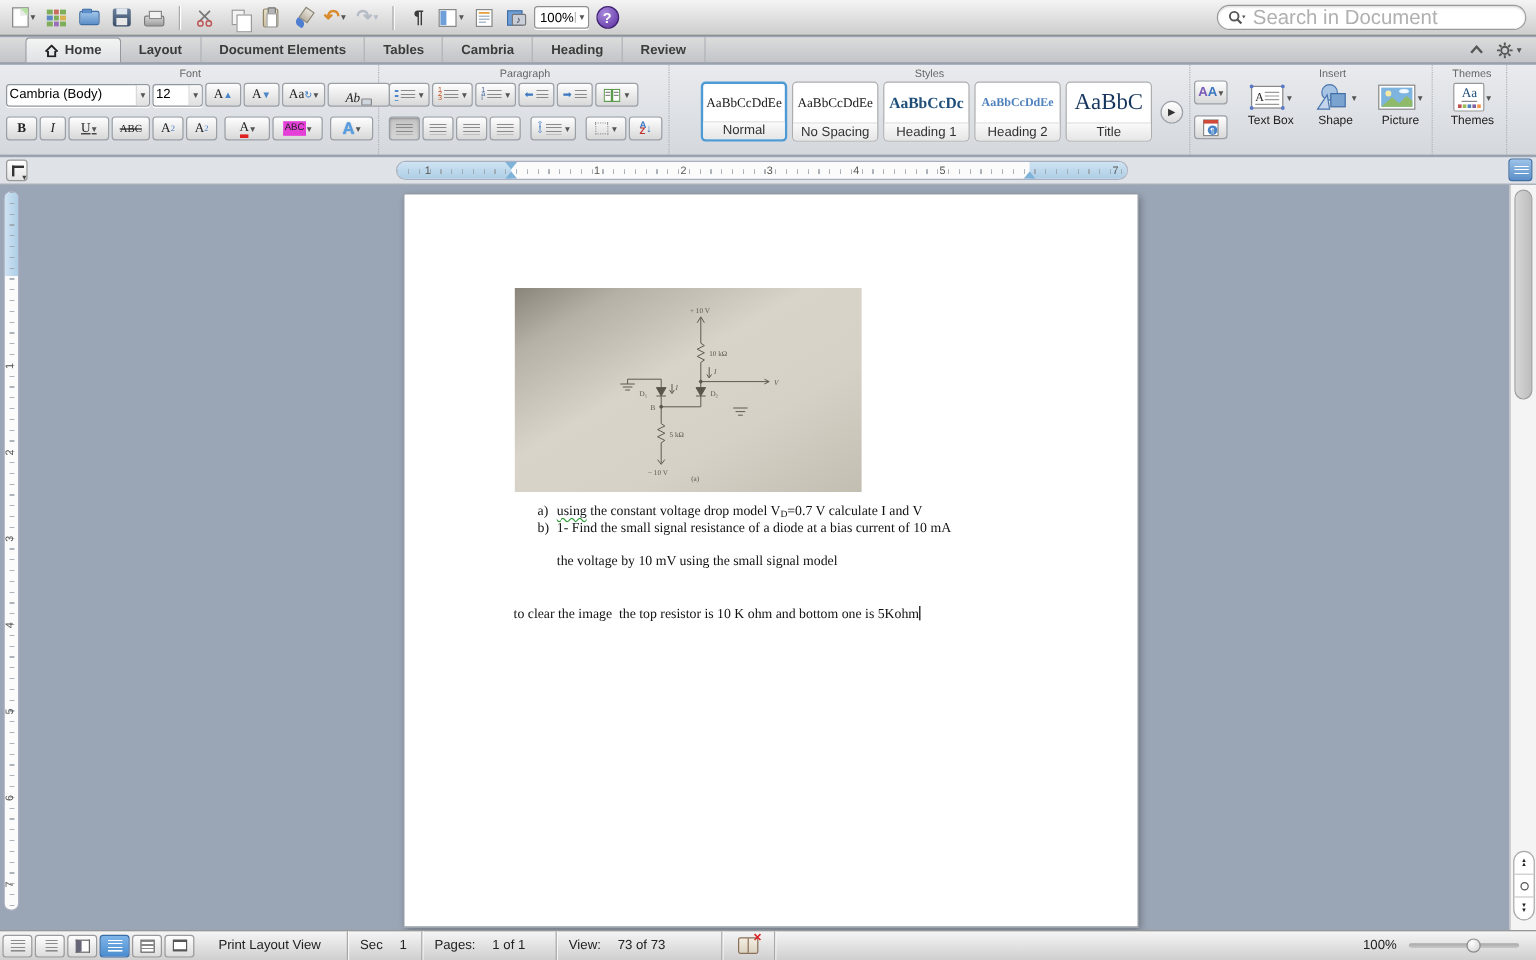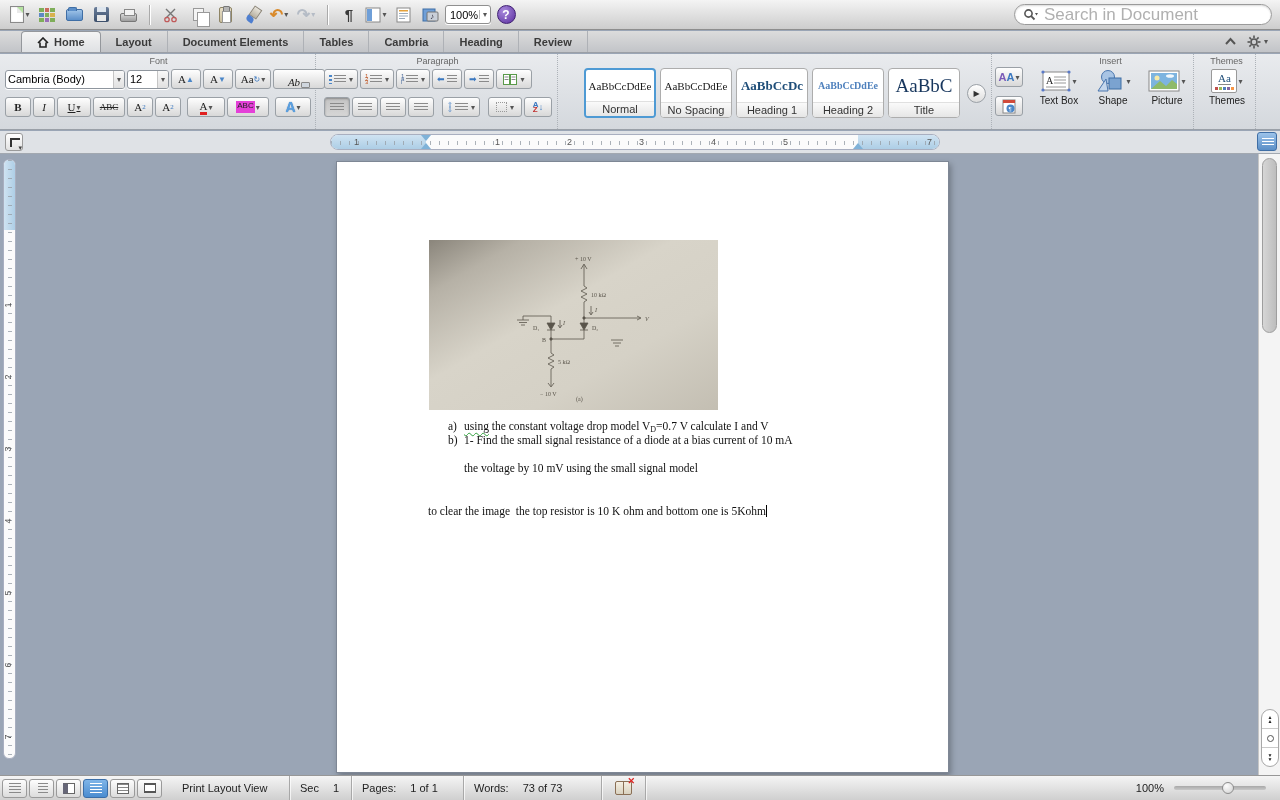--- a/index.html
+++ b/index.html
@@ -398,20 +398,21 @@
             <span class="dd">▾</span>
           </span>
         <span class="rbtn" style="width:28px;">
             <span style="font-size:8px;line-height:5px;font-weight:bold;"><span style="color:#3b78c0;">A</span><br><span style="color:#c03030;">Z</span></span>
             <span style="color:#3b78c0;font-size:9px;">↓</span>
           </span>
       </div>
     </div>
 
     <div class="rsec" style="left:558px; width:434px;">
+      <div class="rsec-label">Styles</div>
       <div class="frow" style="left:26px; top:14px; gap:4px;">
         <span class="style-card selected">
             <span class="prev">AaBbCcDdEe</span>
             <span class="snm">Normal</span>
           </span>
         <span class="style-card">
             <span class="prev">AaBbCcDdEe</span>
             <span class="snm">No Spacing</span>
           </span>
         <span class="style-card">
@@ -668,21 +669,21 @@
         <span>Sec</span>
         <span class="gap8"></span>
         <span>1</span>
       </span>
     <span class="scell" style="width:112px;">
         <span>Pages:</span>
         <span class="gap8"></span>
         <span>1 of 1</span>
       </span>
     <span class="scell" style="width:138px;">
-        <span>Words:</span>
+        <span>View:</span>
         <span class="gap8"></span>
         <span>73 of 73</span>
       </span>
     <span class="scell" style="width:44px;justify-content:center;">
         <span class="booki"></span>
       </span>
     <span style="flex:1;"></span>
     <span>100%</span>
     <span id="zoomslider">
         <span id="zoomknob"></span>

